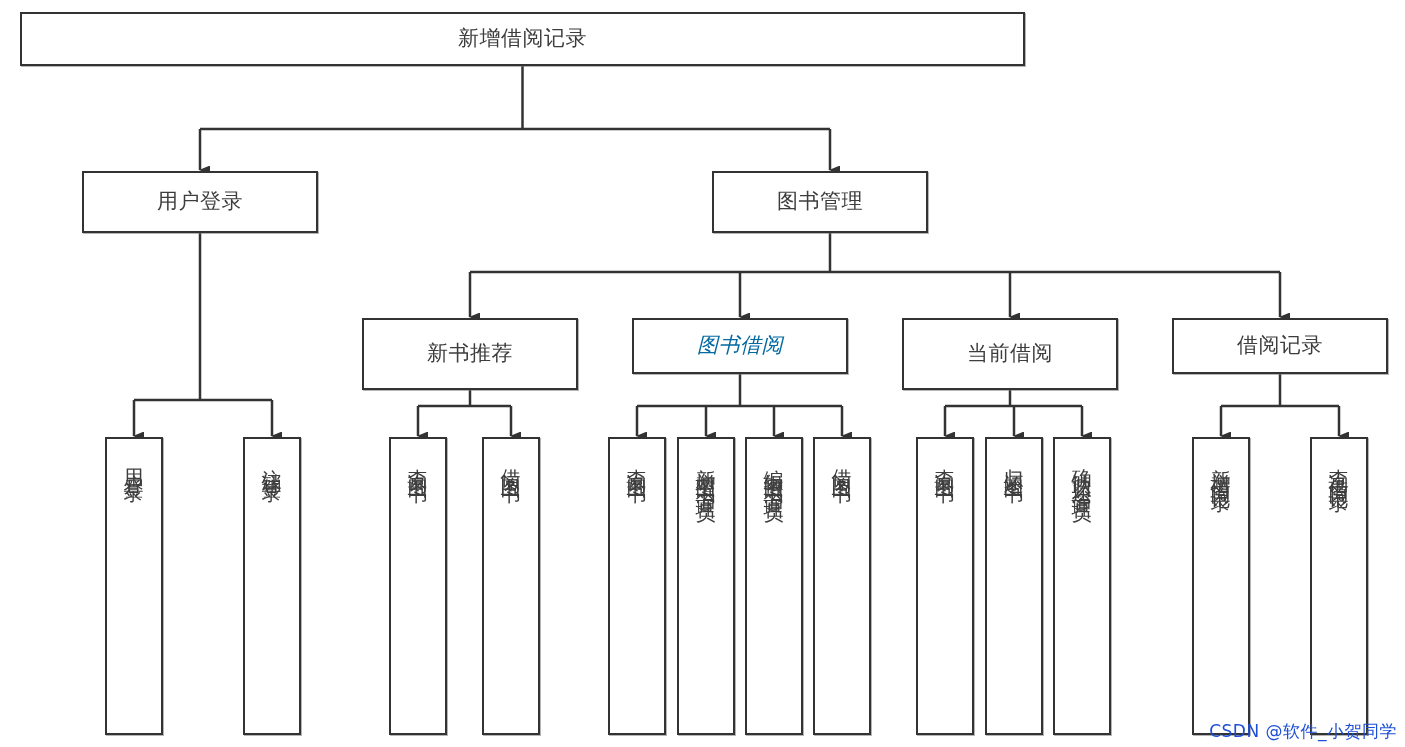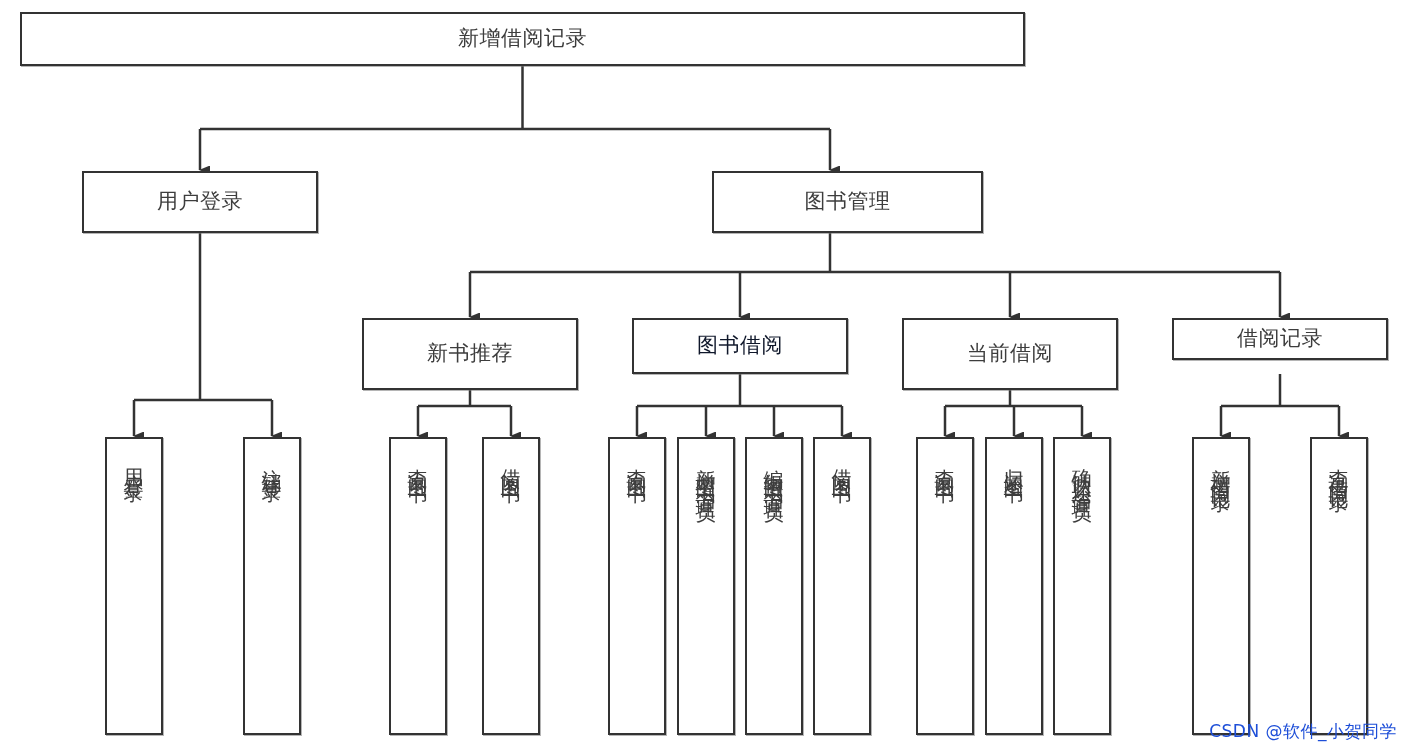--- a/index.html
+++ b/index.html
@@ -117,33 +117,33 @@
       </g>
   </svg>
 
   <div id="nodes-layer">
       <div class="node horizontal" style="left: 20px; top: 12px; width: 1005px; height: 54px; border-color: rgb(51, 51, 51); background: rgb(255, 255, 255);">
         <span class="node-label" style="color: rgb(61, 61, 61);">新增借阅记录</span>
       </div>
       <div class="node horizontal" style="left: 82px; top: 171px; width: 236px; height: 62px; border-color: rgb(51, 51, 51); background: rgb(255, 255, 255);">
         <span class="node-label" style="color: rgb(61, 61, 61);">用户登录</span>
       </div>
-      <div class="node horizontal" style="left: 712px; top: 171px; width: 271px; height: 62px; border-color: rgb(51, 51, 51); background: rgb(255, 255, 255);">
+      <div class="node horizontal" style="left: 712px; top: 171px; width: 216px; height: 62px; border-color: rgb(51, 51, 51); background: rgb(255, 255, 255);">
         <span class="node-label" style="color: rgb(61, 61, 61);">图书管理</span>
       </div>
       <div class="node horizontal" style="left: 362px; top: 318px; width: 216px; height: 72px; border-color: rgb(51, 51, 51); background: rgb(255, 255, 255);">
         <span class="node-label" style="color: rgb(61, 61, 61);">新书推荐</span>
       </div>
       <div class="node horizontal" style="left: 632px; top: 318px; width: 216px; height: 56px; border-color: rgb(51, 51, 51); background: rgb(255, 255, 255);">
-        <span class="node-label" style="color: #0f172a;">图书借阅</span>
+        <span class="node-label" style="color: #0369a1; font-style: italic;">图书借阅</span>
       </div>
       <div class="node horizontal" style="left: 902px; top: 318px; width: 216px; height: 72px; border-color: rgb(51, 51, 51); background: rgb(255, 255, 255);">
         <span class="node-label" style="color: rgb(61, 61, 61);">当前借阅</span>
       </div>
-      <div class="node horizontal" style="left: 1172px; top: 318px; width: 216px; height: 42px; border-color: rgb(51, 51, 51); background: rgb(255, 255, 255);">
+      <div class="node horizontal" style="left: 1172px; top: 318px; width: 216px; height: 56px; border-color: rgb(51, 51, 51); background: rgb(255, 255, 255);">
         <span class="node-label" style="color: rgb(61, 61, 61);">借阅记录</span>
       </div>
       <div class="node vertical" style="left: 105px; top: 437px; width: 58px; height: 298px; border-color: rgb(51, 51, 51); background: rgb(255, 255, 255);">
         <span class="node-label" style="color: rgb(61, 61, 61);">用户登录</span>
       </div>
       <div class="node vertical" style="left: 243px; top: 437px; width: 58px; height: 298px; border-color: rgb(51, 51, 51); background: rgb(255, 255, 255);">
         <span class="node-label" style="color: rgb(61, 61, 61);">注销登录</span>
       </div>
       <div class="node vertical" style="left: 389px; top: 437px; width: 58px; height: 298px; border-color: rgb(51, 51, 51); background: rgb(255, 255, 255);">
         <span class="node-label" style="color: rgb(61, 61, 61);">查询图书</span>

